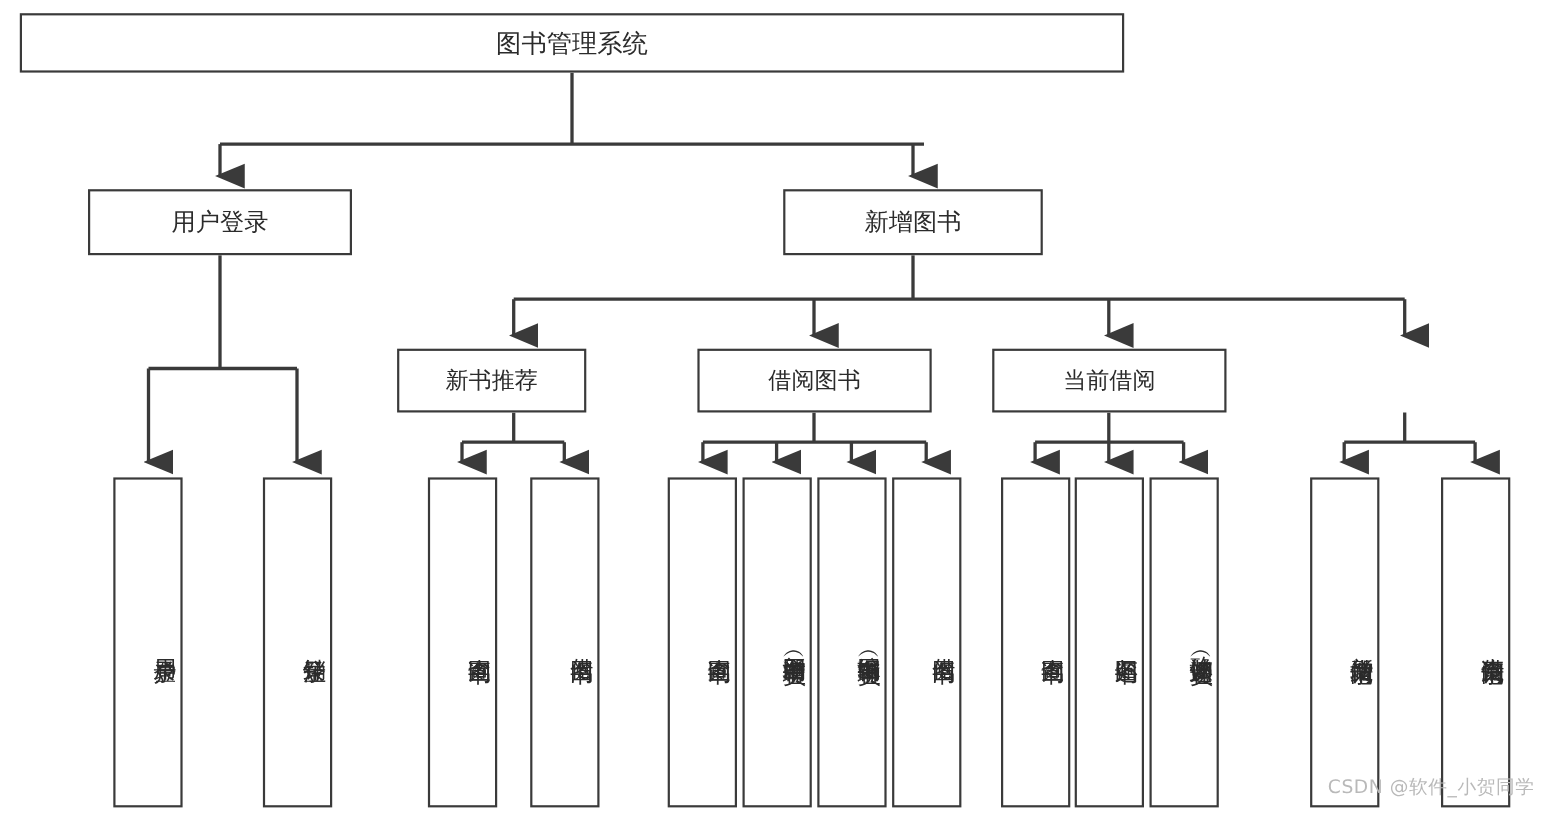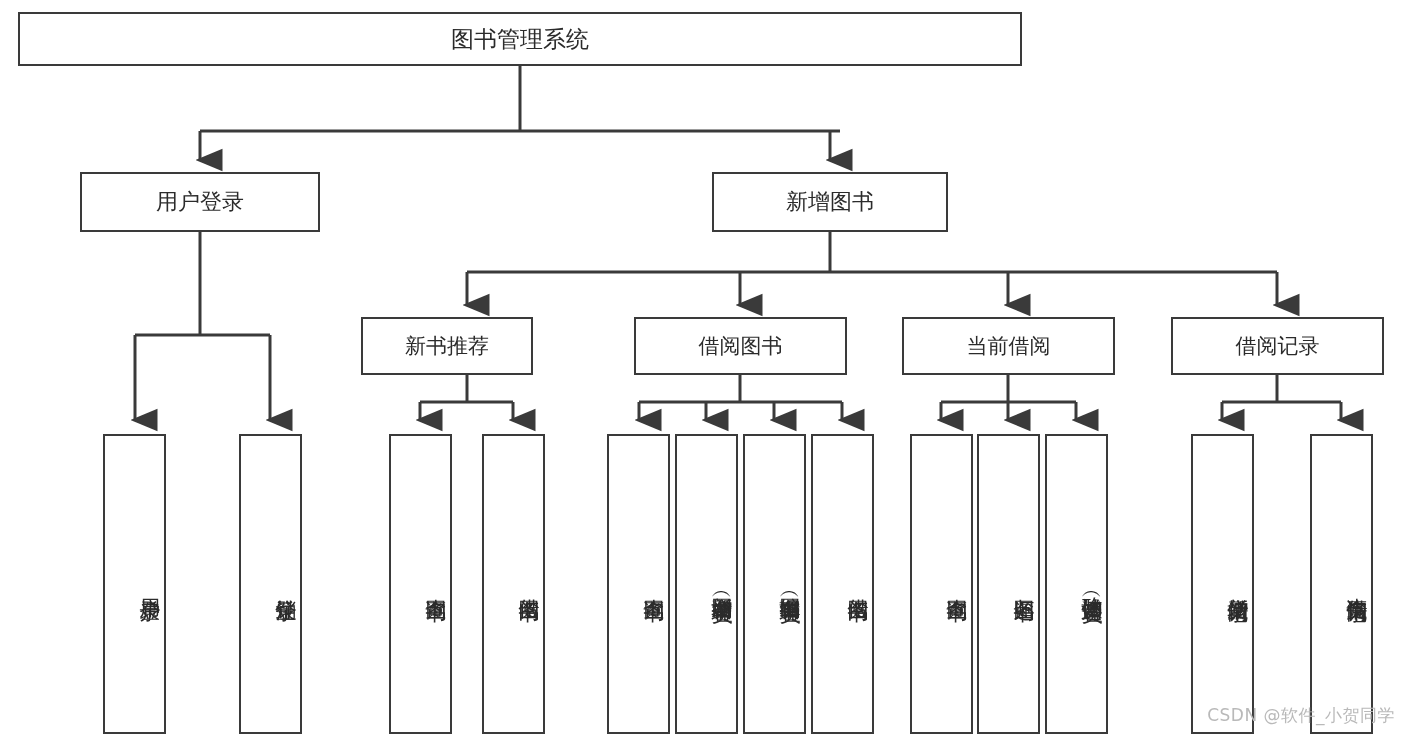--- a/index.html
+++ b/index.html
@@ -137,23 +137,20 @@
 
   <div class="node sub" style="left:361px; top:317px; width:172px; height:58px;">
     <span>新书推荐</span>
   </div>
   <div class="node sub" style="left:634px; top:317px; width:213px; height:58px;">
     <span>借阅图书</span>
   </div>
   <div class="node sub" style="left:902px; top:317px; width:213px; height:58px;">
     <span>当前借阅</span>
   </div>
-  <div class="node sub" style="left:1171px; top:317px; width:213px; height:58px;">
-    <span>借阅记录</span>
-  </div>
 
   <div class="node leaf" style="left:103px; top:434px; width:63px; height:300px;">
     <span class="leaf-text">用户登录</span>
   </div>
   <div class="node leaf" style="left:239px; top:434px; width:63px; height:300px;">
     <span class="leaf-text">注销登录</span>
   </div>
 
   <div class="node leaf" style="left:389px; top:434px; width:63px; height:300px;">
     <span class="leaf-text">查询图书</span>

